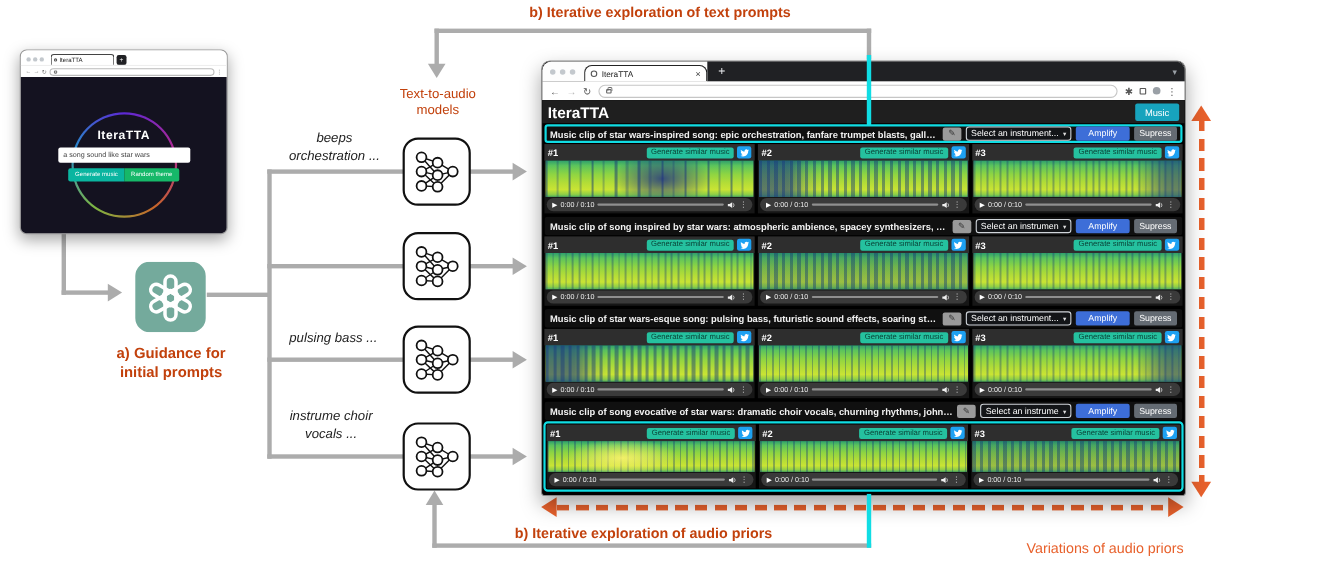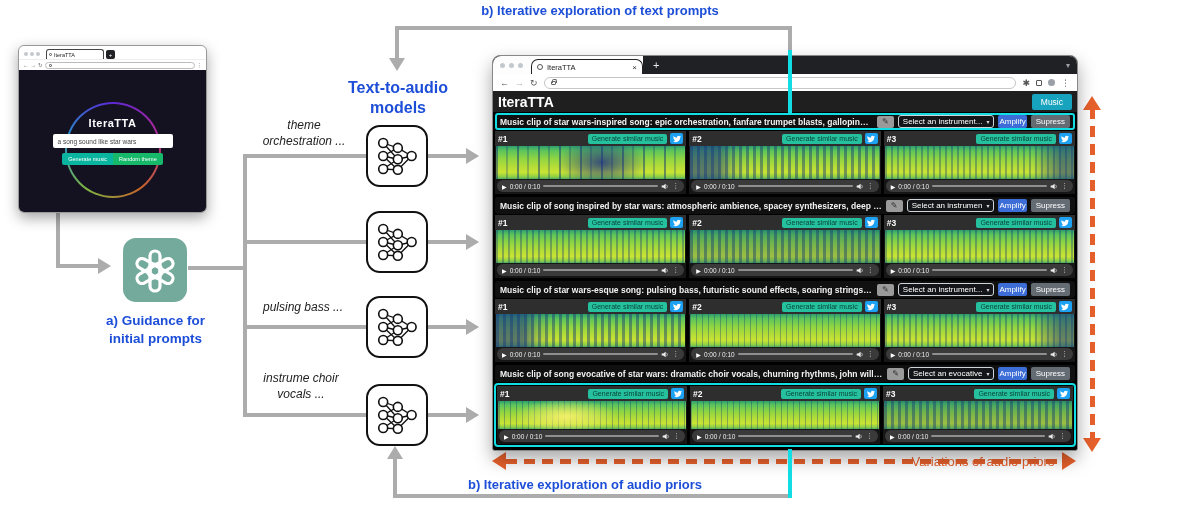--- a/index.html
+++ b/index.html
@@ -21,21 +21,21 @@
   .tri.r{border-left:13px solid var(--gray-arrow);border-top:8px solid transparent;border-bottom:8px solid transparent}
   .tri.d{border-top:13px solid var(--gray-arrow);border-left:8px solid transparent;border-right:8px solid transparent}
   .tri.u{border-bottom:13px solid var(--gray-arrow);border-left:8px solid transparent;border-right:8px solid transparent}
   .tri.orl{border-right:14px solid var(--orange);border-top:9px solid transparent;border-bottom:9px solid transparent;border-left:none}
   .tri.orr{border-left:14px solid var(--orange);border-top:9px solid transparent;border-bottom:9px solid transparent}
   .tri.oru{border-bottom:14px solid var(--orange);border-left:9px solid transparent;border-right:9px solid transparent}
   .tri.ord{border-top:14px solid var(--orange);border-left:9px solid transparent;border-right:9px solid transparent}
   .dash-h{position:absolute;height:5px;background:repeating-linear-gradient(90deg,var(--orange) 0 11px,transparent 11px 18px)}
   .dash-v{position:absolute;width:5px;background:repeating-linear-gradient(180deg,var(--orange) 0 11px,transparent 11px 18px)}
   .cline{position:absolute;width:4px;background:var(--cyan);z-index:40}
-  .lbl{position:absolute;white-space:pre-line;color:#1d4ed8}
+  .lbl{position:absolute;white-space:pre-line;color:#c2410c}
   .lbl.bold{font-weight:bold;font-size:13px;text-align:center}
   .lbl.italic{font-style:italic;font-size:12px;text-align:center;color:#222}
   .lbl.orange{color:var(--orange);font-size:13px}
 
   
   .miniwin{position:absolute;left:18px;top:45px;width:189px;height:168px;border-radius:6px;
     box-shadow:0 5px 14px rgba(0,0,0,.35);border:1px solid #999;display:flex;flex-direction:column;background:#fff;z-index:5}
   .mw-tabs{height:13px;background:#fff;border-radius:6px 6px 0 0;display:flex;align-items:flex-end;padding:2px 4px 0 5px;gap:2px}
   .dot{width:4px;height:4px;border-radius:50%;background:#c3c8cd;align-self:center}
   .mw-tab{margin-left:4px;width:58px;height:10px;border:1px solid #444;border-bottom:none;border-radius:3px 3px 0 0;
@@ -91,21 +91,21 @@
   .sect{flex:1;display:flex;flex-direction:column;min-height:0}
   .promptbar{height:17px;margin:1px 2px 0;display:flex;align-items:center;gap:4px;background:#101010;
     border:2px solid transparent;border-radius:3px;padding:0 3px;flex-shrink:0}
   .promptbar.hl{border-color:var(--cyan)}
   .ptext{flex:1;min-width:0;font-size:8.5px;font-weight:bold;color:#f2f2f2;white-space:nowrap;overflow:hidden;text-overflow:ellipsis}
   .pencil{width:17px;height:12px;background:#9a9a9a;border:none;border-radius:2px;font-size:8px;color:#333;
     display:flex;align-items:center;justify-content:center;flex-shrink:0}
   .sel{background:#131518;border:1px solid #cfd4d9;color:#fff;font-size:8px;padding:1px 4px;border-radius:3px;
     display:flex;align-items:center;gap:4px;flex-shrink:0}
   .sel .v{font-size:6px;color:#ddd}
-  .amp{background:#3d6ed8;color:#fff;font-size:8px;padding:2px 1px;border:none;border-radius:2px;flex-shrink:0}
+  .amp{background:#3d6ed8;color:#fff;font-size:8px;padding:2px 11px;border:none;border-radius:2px;flex-shrink:0}
   .sup{background:#646b73;color:#fff;font-size:8px;padding:2px 5px;border:none;border-radius:2px;flex-shrink:0}
   .cards{flex:1;display:flex;gap:3px;margin:1px 2px 2px;min-height:0}
   .cards.hl{border:2.5px solid var(--cyan);border-radius:4px;padding:1px;margin:1px 1px 1px}
   .card{flex:1;min-width:0;display:flex;flex-direction:column;background:#161616}
   .ch{height:15px;background:#2e2e2e;display:flex;align-items:center;gap:3px;padding:0 3px;flex-shrink:0}
   .cid{font-size:8.5px;font-weight:bold;color:#fff}
   .gen{margin-left:auto;background:var(--teal-button);color:#0a4438;font-size:7px;padding:1.5px 4px;border:none;border-radius:2px}
   .tw{width:13px;height:11px;background:var(--twitter-blue);border-radius:2px;display:flex;align-items:center;justify-content:center;flex-shrink:0}
   .tw svg{width:8px;height:8px}
   .spec{flex:1;margin:0 1px}
@@ -185,23 +185,23 @@
   <div class="seg" style="left:243px;top:154px;width:4px;height:263px"></div>
   <div class="seg" style="left:243px;top:154px;width:226px;height:4px"></div>
   <div class="seg" style="left:243px;top:240px;width:226px;height:4px"></div>
   <div class="seg" style="left:243px;top:325px;width:226px;height:4px"></div>
   <div class="seg" style="left:243px;top:413px;width:226px;height:4px"></div>
   <div class="tri r" style="left:466px;top:148px"></div>
   <div class="tri r" style="left:466px;top:234px"></div>
   <div class="tri r" style="left:466px;top:319px"></div>
   <div class="tri r" style="left:466px;top:407px"></div>
 
-  <div class="lbl bold" style="left:338px;top:78px;width:120px;font-weight:700;font-size:16px;line-height:1.25">Text-to-audio
+  <div class="lbl bold" style="left:338px;top:78px;width:120px;font-weight:400;font-size:12px;line-height:1.25">Text-to-audio
 models</div>
-  <div class="lbl italic" style="left:248px;top:118px;width:112px;line-height:1.3">theme
+  <div class="lbl italic" style="left:248px;top:118px;width:112px;line-height:1.3">beeps
 orchestration ...</div>
   <div class="lbl italic" style="left:246px;top:300px;width:114px">pulsing bass ...</div>
   <div class="lbl italic" style="left:242px;top:371px;width:118px;line-height:1.3">instrume choir
 vocals ...</div>
 
   <div class="nn" style="top:125px">
       <svg viewBox="0 0 64 56">
     <g stroke="#111" stroke-width="1.6">
           <line x1="15" y1="12" x2="33" y2="18"></line>
           <line x1="15" y1="12" x2="33" y2="32"></line>
@@ -310,21 +310,21 @@
 
   <div class="cline" style="left:788px;top:449px;height:49px"></div>
   <div class="seg" style="left:393px;top:494px;width:399px;height:4px"></div>
   <div class="seg" style="left:393px;top:458px;width:4px;height:40px"></div>
   <div class="tri u" style="left:387px;top:446px"></div>
   <div class="lbl bold" style="left:420px;top:477px;width:330px">b) Iterative exploration of audio priors</div>
 
   <div class="dash-h" style="left:506px;top:459px;width:556px"></div>
   <div class="tri orl" style="left:492px;top:452px"></div>
   <div class="tri orr" style="left:1062px;top:452px"></div>
-  <div class="lbl orange" style="left:890px;top:454px;width:186px;text-align:center">Variations of audio priors</div>
+  <div class="lbl orange" style="left:890px;top:491px;width:186px;text-align:right">Variations of audio priors</div>
   <div class="dash-v" style="left:1090px;top:108px;height:332px"></div>
   <div class="tri oru" style="left:1083px;top:96px"></div>
   <div class="tri ord" style="left:1083px;top:438px"></div>
 
   <div class="mainwin">
     <div class="tabs">
       <span class="dots">
         <span class="dot"></span>
         <span class="dot"></span>
         <span class="dot"></span>
@@ -606,21 +606,21 @@
     </div>
   </div>
 </div>
       </div>
 
       <div class="sect">
         <div class="promptbar">
           <span class="ptext">Music clip of song evocative of star wars: dramatic choir vocals, churning rhythms, john williams-style brass, cinematic ...</span>
           <button class="pencil">✎</button>
           <span class="sel">
-              <span>Select an evocative</span>
+              <span>Select an instrume</span>
               <span class="v">▾</span>
             </span>
           <button class="amp">Amplify</button>
           <button class="sup">Supress</button>
         </div>
         <div class="cards hl">
   <div class="card">
     <div class="ch">
       <span class="cid">#1</span>
       <button class="gen">Generate similar music</button>

